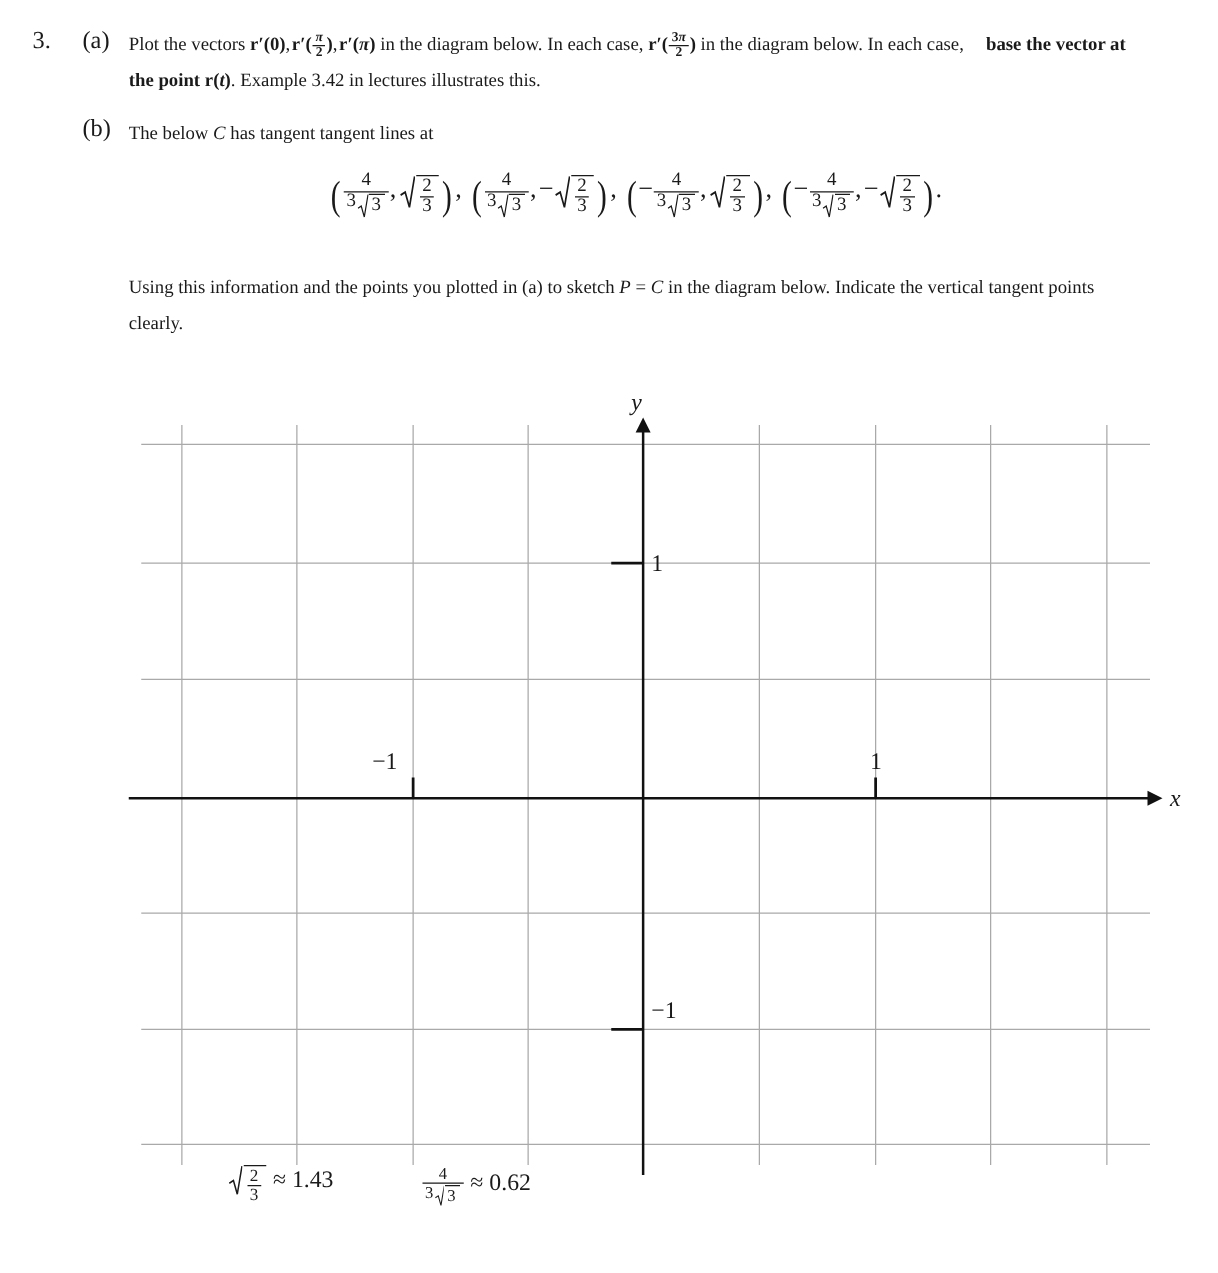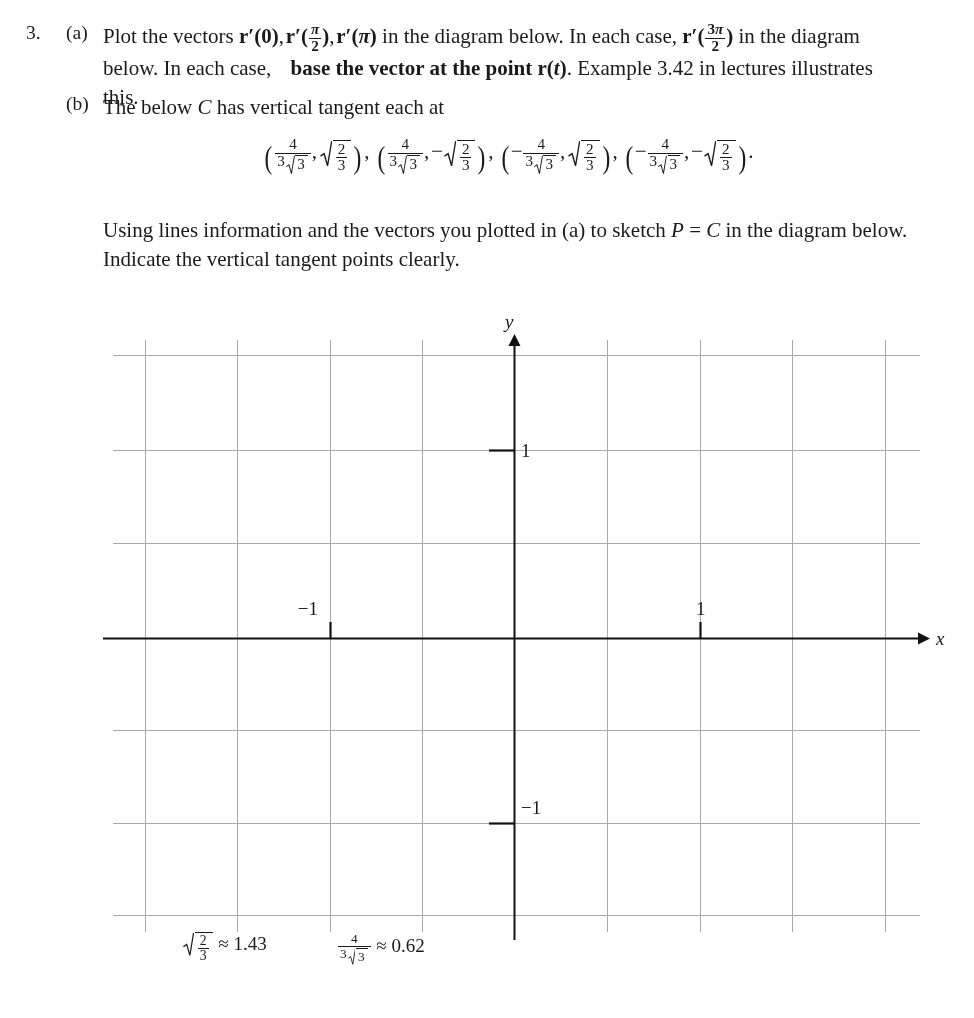--- a/index.html
+++ b/index.html
@@ -32,21 +32,21 @@
     position: absolute;
     font-size: 19.5px;
   }
   .part-a { left: 66px; top: 22px; }
   .part-b { left: 66px; top: 93px; }
 
   .ptext {
     position: absolute;
     left: 103px;
     width: 810px;
-    font-size: 21px;
+    font-size: 15px;
     line-height: 29px;
     text-align: left;
   }
   .ptext-a { top: 22px; }
   .ptext-b { top: 93px; }
   .ptext-c { top: 216px; }
 
   b.bf { font-weight: bold; margin-left: 14px; }
 
   
@@ -145,21 +145,21 @@
 
   <div class="part part-a">(a)</div>
 
   <div class="ptext ptext-a">
     <span>Plot the vectors </span><span class="mbf">r<span class="mbf">′</span>(0)</span><span>,</span> <span class="mbf">r<span class="mbf">′</span>(<span class="frac"><span class="num mi">π</span><span class="den">2</span></span>)</span><span>,</span> <span class="mbf">r<span class="mbf">′</span>(<span class="mi">π</span>)</span><span> in the diagram below. In each case, </span><span class="mbf">r<span class="mbf">′</span>(<span class="frac"><span class="num">3<span class="mi">π</span></span><span class="den">2</span></span>)</span><span> in the diagram below. In each case, </span><b class="bf">base the vector at the point <span class="mbf">r</span>(<span class="mbf-i">t</span>)</b><span>. Example 3.42 in lectures illustrates this.</span>
   </div>
 
   <div class="part part-b">(b)</div>
 
   <div class="ptext ptext-b">
-    <span>The below </span><span class="mi">C</span><span> has vertical tangent each at</span>
+    <span>The below </span><span class="mi">C</span><span> has tangent tangent lines at</span>
   </div>
 
   <div class="dispmath">
 
     <span class="tuple">
       <span class="paren-big">(</span><span class="frac"><span class="num">4</span><span class="den">3<span class="rad"><svg class="tick" viewBox="0 0 10 20" preserveAspectRatio="none" aria-hidden="true">
                 <path d="M0.4 12 L3.4 10.2 L6.2 19.2 L9.6 0.8" fill="none" stroke="#1a1a1a" stroke-width="1.1"></path>
               </svg><span class="body">3</span></span></span></span><span>,</span> <span class="rad"><svg class="tick" viewBox="0 0 10 20" preserveAspectRatio="none" aria-hidden="true">
             <path d="M0.4 12 L3.4 10.2 L6.2 19.2 L9.6 0.8" fill="none" stroke="#1a1a1a" stroke-width="1.1"></path>
           </svg><span class="body"><span class="frac"><span class="num">2</span><span class="den">3</span></span></span></span><span class="paren-big">)</span></span><span>,</span>
@@ -180,21 +180,21 @@
 
     <span class="tuple">
       <span class="paren-big">(</span><span>−</span><span class="frac"><span class="num">4</span><span class="den">3<span class="rad"><svg class="tick" viewBox="0 0 10 20" preserveAspectRatio="none" aria-hidden="true">
                 <path d="M0.4 12 L3.4 10.2 L6.2 19.2 L9.6 0.8" fill="none" stroke="#1a1a1a" stroke-width="1.1"></path>
               </svg><span class="body">3</span></span></span></span><span>,</span> <span>−</span><span class="rad"><svg class="tick" viewBox="0 0 10 20" preserveAspectRatio="none" aria-hidden="true">
             <path d="M0.4 12 L3.4 10.2 L6.2 19.2 L9.6 0.8" fill="none" stroke="#1a1a1a" stroke-width="1.1"></path>
           </svg><span class="body"><span class="frac"><span class="num">2</span><span class="den">3</span></span></span></span><span class="paren-big">)</span></span><span>.</span>
   </div>
 
   <div class="ptext ptext-c">
-    <span>Using lines information and the vectors you plotted in (a) to sketch </span><span class="mi">P</span> <span>=</span> <span class="mi">C</span><span> in the diagram below. Indicate the vertical tangent points clearly.</span>
+    <span>Using this information and the points you plotted in (a) to sketch </span><span class="mi">P</span> <span>=</span> <span class="mi">C</span><span> in the diagram below. Indicate the vertical tangent points clearly.</span>
   </div>
 </div>
 
 <div id="graph">
   <svg width="974" height="660" viewBox="0 0 974 660" xmlns="http://www.w3.org/2000/svg">
 
     <g stroke="#a9a9a9" stroke-width="1">
       <line x1="145.5" y1="40" x2="145.5" y2="632"></line>
       <line x1="237.5" y1="40" x2="237.5" y2="632"></line>
       <line x1="330.5" y1="40" x2="330.5" y2="632"></line>

